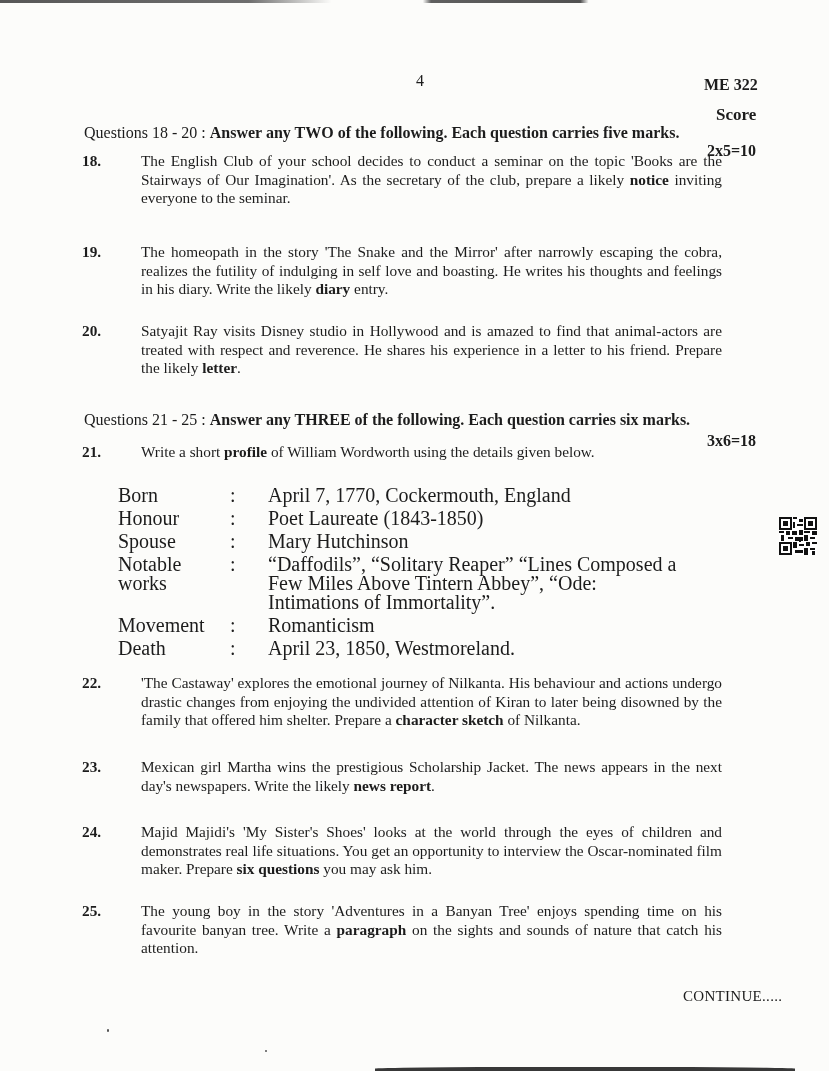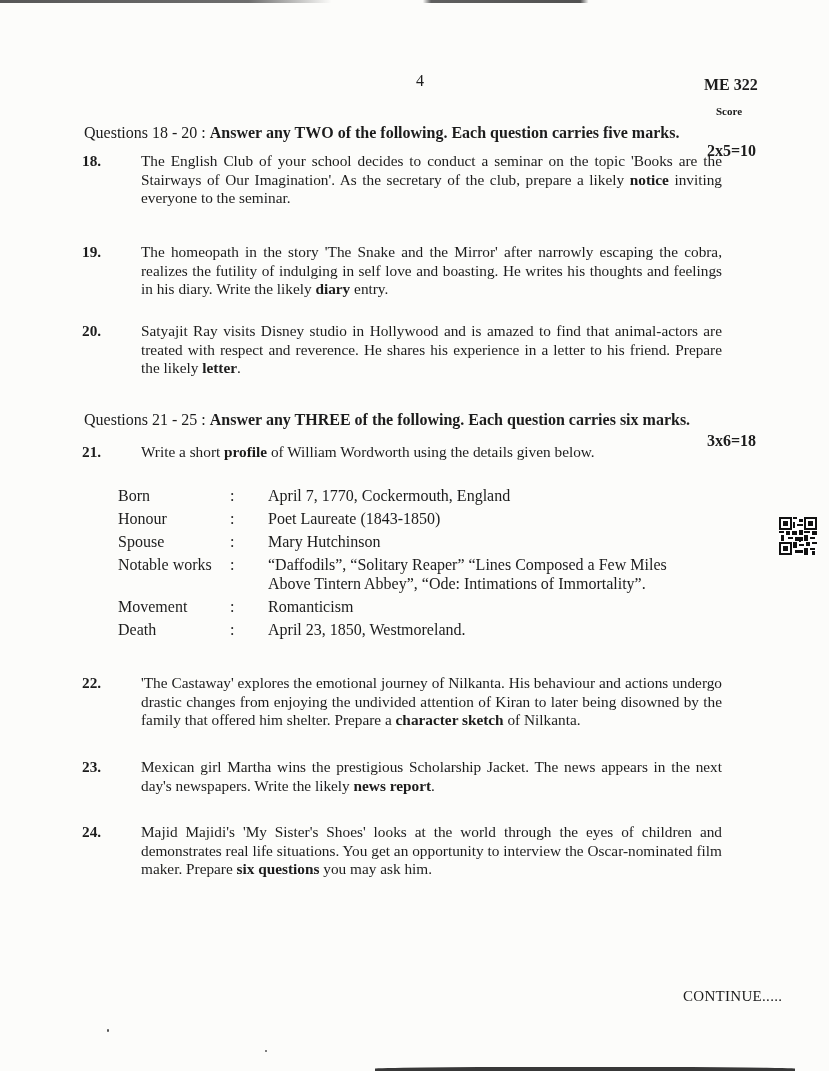--- a/index.html
+++ b/index.html
@@ -16,33 +16,33 @@
     background: linear-gradient(90deg, #3a3a3a 0%, #555 30%, #fcfcfa 40%, #fcfcfa 51%, #444 52%, #333 70%, #fcfcfa 71%);
     opacity: .85;
   }
   .scan-edge-bottom {
     position: absolute; left: 375px; bottom: 0; height: 4px; width: 420px;
     background: #222; border-radius: 40% 40% 0 0; opacity: .9;
   }
   .abs { position: absolute; }
   .page-num { left: 416px; top: 72px; font-size: 16px; }
   .code { left: 704px; top: 76px; font-size: 16px; font-weight: bold; }
-  .score { left: 716px; top: 105px; font-size: 11px; font-weight: bold; }
+  .score { left: 716px; top: 105px; font-size: 17px; font-weight: bold; }
 
   .section-head { left: 84px; font-size: 16px; white-space: nowrap; }
   .section-head .lead { font-weight: normal; }
   .section-head .instr { font-weight: bold; }
   .marks { right: 73px; font-size: 16px; font-weight: bold; }
 
   .q { left: 82px; width: 640px; font-size: 15.3px; line-height: 18.5px; }
   .q .num { position: absolute; left: 0; top: 0; font-weight: bold; }
   .q .txt { margin-left: 59px; text-align: justify; }
   .q b { font-weight: bold; }
 
-  table.profile { position: absolute; left: 118px; top: 486px; border-collapse: collapse; font-size: 16px; }
+  table.profile { position: absolute; left: 118px; top: 486px; border-collapse: collapse; font-size: 20px; }
   table.profile td { padding: 0; vertical-align: top; line-height: 19px; }
   table.profile td.k { width: 112px; }
   table.profile td.c { width: 38px; }
   table.profile td.v { width: 410px; }
   table.profile tr.gap td { padding-bottom: 4px; }
 
   .qr { left: 778px; top: 517px; width: 40px; height: 38px; }
   .continue { left: 647px; top: 988px; font-size: 15px; letter-spacing: .3px; margin-left: 36px; }
   .speck { position:absolute; width:2px; height:3px; background:#555; border-radius:1px; }
 </style>
@@ -130,20 +130,24 @@
   <div class="abs q" style="top:758px;">
     <span class="num">23.</span>
     <div class="txt"><span>Mexican girl Martha wins the prestigious Scholarship Jacket.  The news appears in the next day's newspapers.  Write the likely </span><b>news report</b><span>.</span></div>
   </div>
 
   <div class="abs q" style="top:823px;">
     <span class="num">24.</span>
     <div class="txt"><span>Majid Majidi's 'My Sister's Shoes' looks at the world through the eyes of children and demonstrates real life situations.  You get an opportunity to interview the Oscar-nominated film maker.  Prepare </span><b>six questions</b><span> you may ask him.</span></div>
   </div>
 
+  <div class="abs q" style="top:902px;">
+    <span class="num">25.</span>
+    <div class="txt"><span>The young boy in the story 'Adventures in a Banyan Tree' enjoys spending time on his favourite banyan tree.  Write a </span><b>paragraph</b><span> on the sights and sounds of nature that catch his attention.</span></div>
+  </div>
 
   <svg class="abs qr" viewBox="0 0 21 21" shape-rendering="crispEdges">
     <rect x="0" y="0" width="21" height="21" fill="#fff"></rect>
     <g fill="#111">
       <rect x="0" y="0" width="7" height="7"></rect>
         <rect x="1" y="1" width="5" height="5" fill="#fff"></rect>
         <rect x="2" y="2" width="3" height="3"></rect>
       <rect x="14" y="0" width="7" height="7"></rect>
         <rect x="15" y="1" width="5" height="5" fill="#fff"></rect>
         <rect x="16" y="2" width="3" height="3"></rect>

